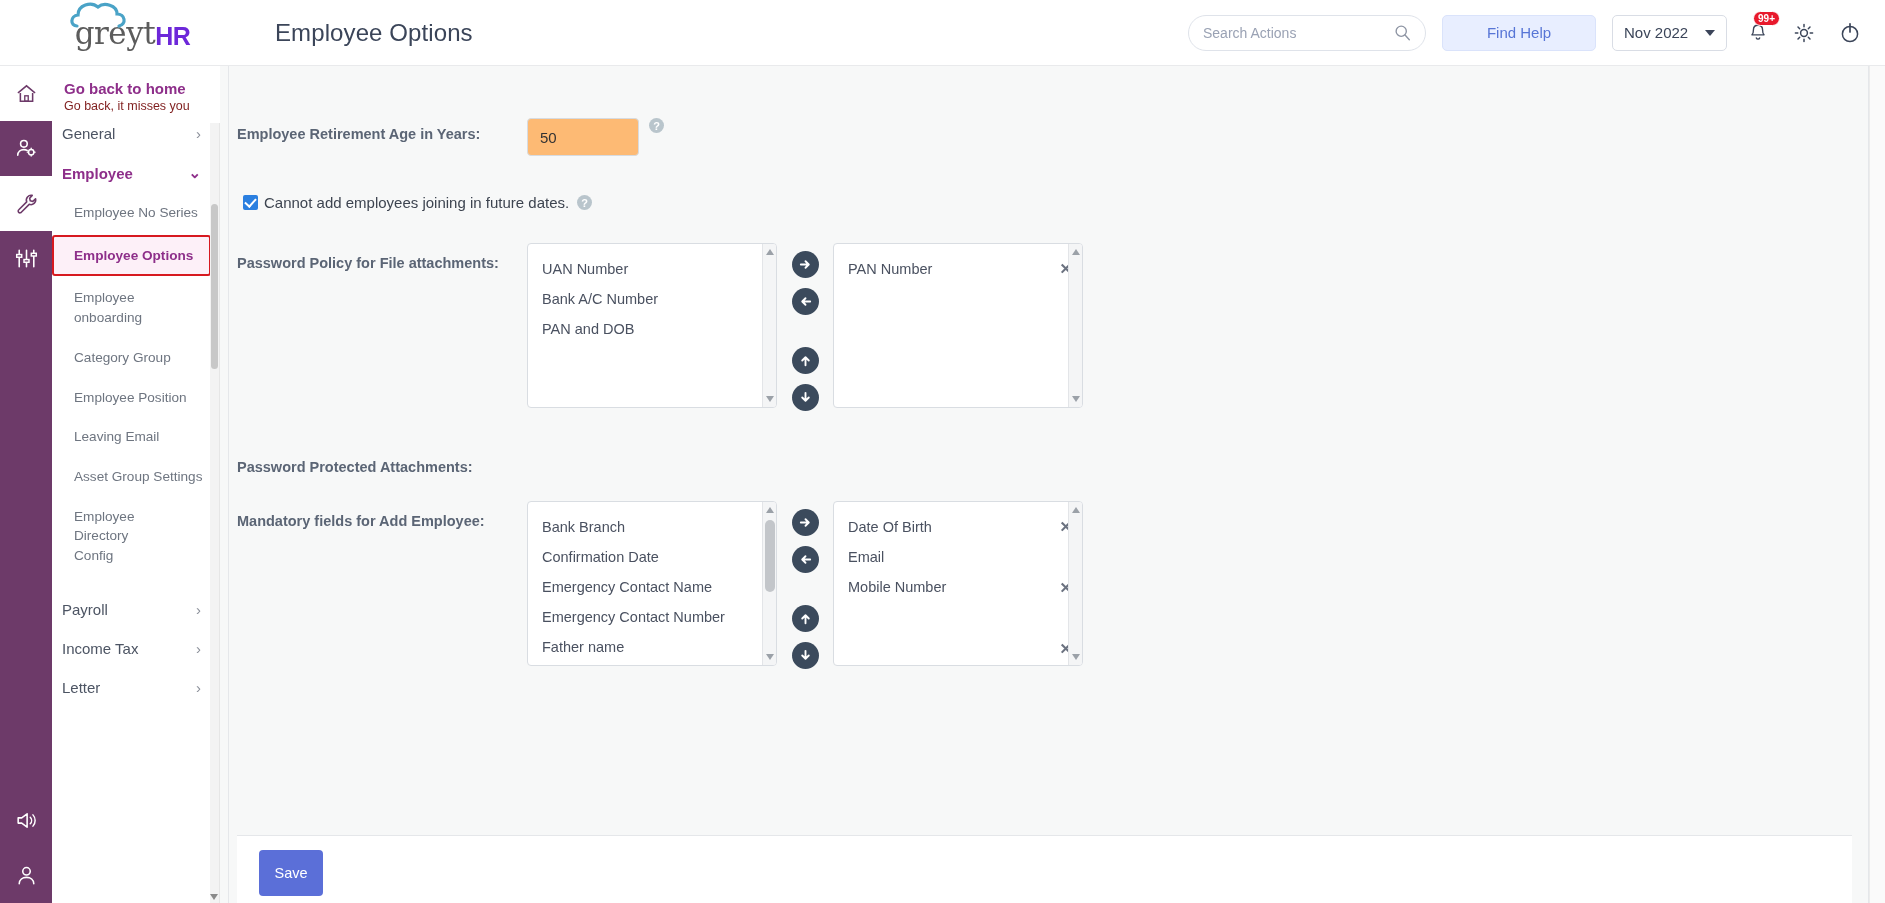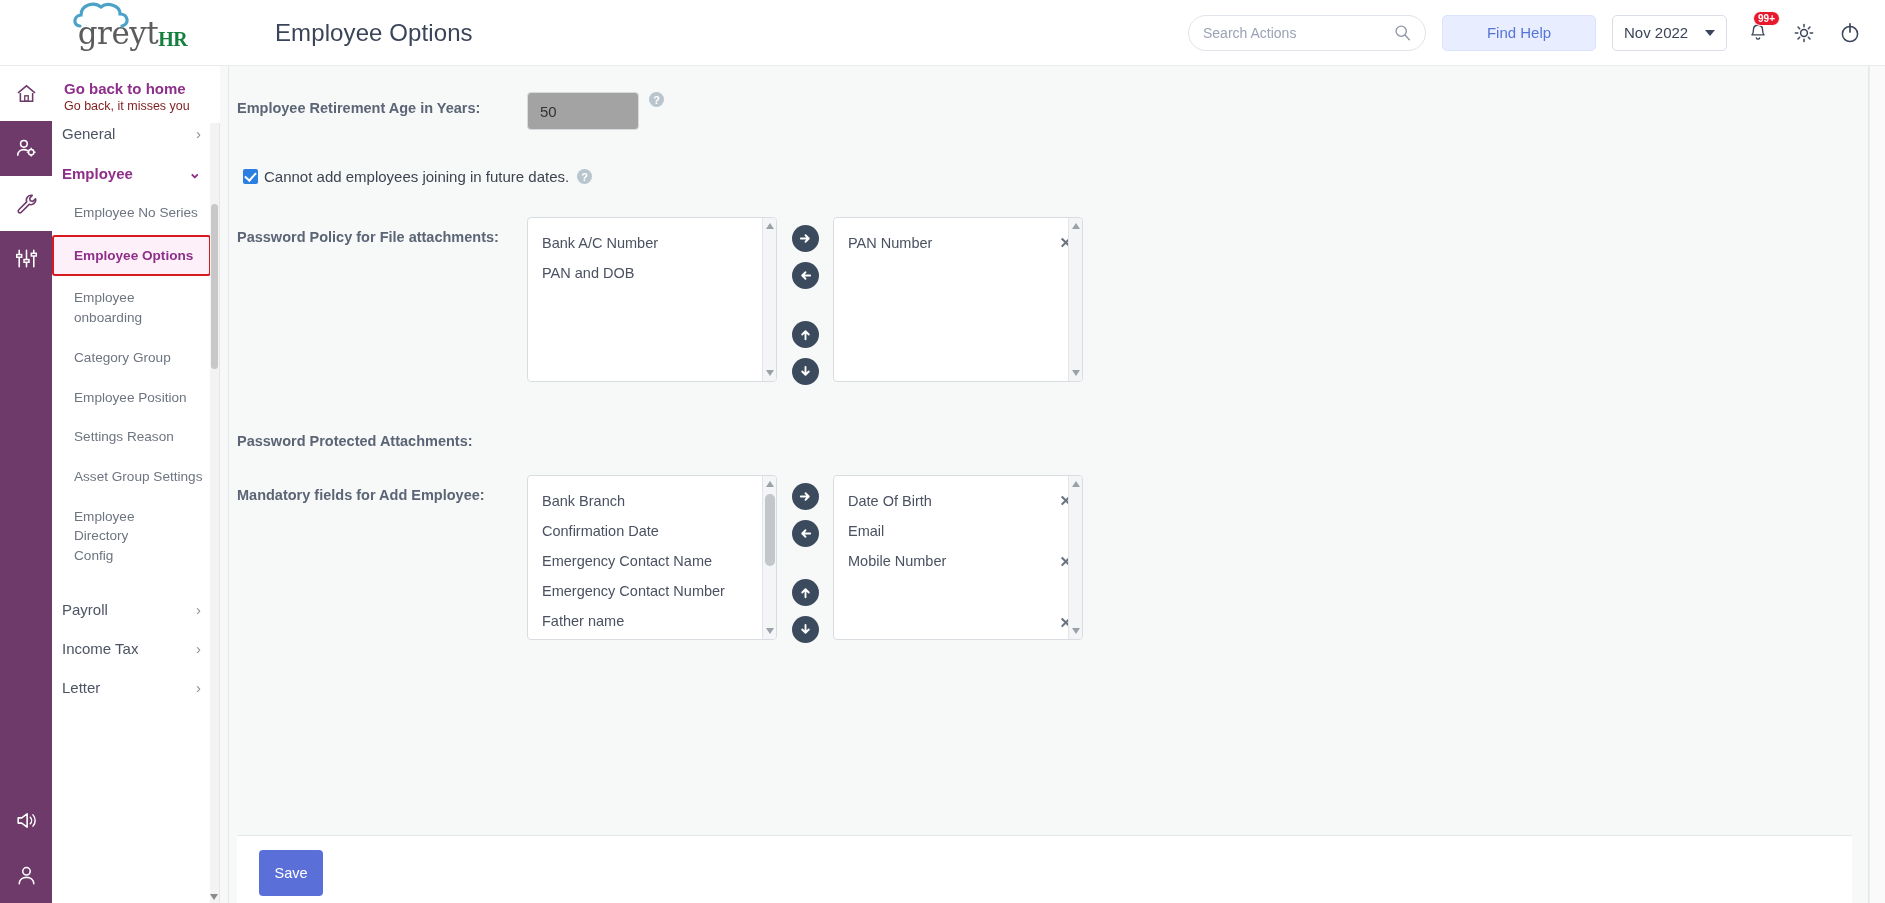--- a/index.html
+++ b/index.html
@@ -12,21 +12,21 @@
 
   
   .topbar {
     height: 66px; background: #ffffff; display: flex; align-items: center;
     flex: 0 0 66px; border-bottom: 1px solid #e9eaec; position: relative; z-index: 20;
   }
   .logo-zone { width: 265px; display: flex; align-items: center; justify-content: center; height: 100%; }
   .logo { position: relative; display:flex; align-items: flex-end; }
   .logo .cloud { position: absolute; top: -15px; left: -6px; }
   .logo .lt { font-family: "DejaVu Serif", serif; font-size: 31px; color: #5c5c5c; letter-spacing: -0.5px;}
-  .logo .hr { font-family: Liberation Serif, serif; font-weight: bold; font-size: 20px; color: #15803d; letter-spacing: -0.5px;}
+  .logo .hr { font-family: Liberation Sans, sans-serif; font-weight: bold; font-size: 25px; color: #6d28d9; letter-spacing: -0.5px;}
 
   .page-title { font-size: 24px; color: #3b4559; font-weight: 400; margin-left: 10px; letter-spacing:0.1px;}
 
   .top-right { margin-left: auto; display: flex; align-items: center; gap: 16px; padding-right: 20px; }
   .search-box {
     width: 238px; height: 36px; border: 1px solid #dfe3ea; border-radius: 20px;
     display: flex; align-items: center; padding: 0 14px; background: #fff;
   }
   .search-box input {
     border: none; outline: none; flex: 1; font-size: 14px; color: #59627a;
@@ -88,26 +88,26 @@
   .home-s { font-size: 12.5px; color: #7f1d1d; margin-top: 2px; }
 
   
   .content { flex: 1; background: #f7f8f8; position: relative; overflow: hidden; }
   .card {
     position: absolute; left: 8px; right: 16px; top: 0px; bottom: 0;
     background: #f7f8f8; border-left: 1px solid #e5e7ea; border-right:1px solid #e5e7ea;
   }
   .form-area { position: relative; padding: 26px 0 0 8px; }
 
-  .row { display: flex; align-items: flex-start; margin-bottom: 0; }
+  .row { display: flex; align-items: flex-start; margin-bottom: 0; margin-top: 26px; }
   .lbl { width: 290px; flex: 0 0 290px; font-size: 14.5px; color: #5b6575; padding-top: 8px; }
   .lbl.bold { font-weight: bold; color: #5b6575; }
 
   .num-input {
-    width: 112px; height: 38px; border: 1px solid #d7dbe0; border-radius: 4px; background: #a3a3a3;
+    width: 112px; height: 38px; border: 1px solid #d7dbe0; border-radius: 4px; background: #fdba74;
     font-size: 15px; color: #333; padding: 0 12px; outline: none; font-family: "Liberation Sans", sans-serif;
   }
   .help-q {
     display:inline-flex; align-items:center; justify-content:center;
     width: 15px; height: 15px; border-radius: 50%; background: #b9c5cc; color: #fff;
     font-size: 11px; font-weight: bold; margin-left: 10px; cursor: pointer; vertical-align: middle;
   }
 
   .chk-row { display: flex; align-items: center; margin: 38px 0 0 6px; }
   .chk {
@@ -281,21 +281,21 @@
         <div class="nav-group active">
           <span>Employee</span>
           <span class="chev">⌄</span>
         </div>
 
         <div class="nav-sub">Employee No Series</div>
         <div class="nav-sub selected">Employee Options</div>
         <div class="nav-sub" style="max-width:110px">Employee onboarding</div>
         <div class="nav-sub">Category Group</div>
         <div class="nav-sub">Employee Position</div>
-        <div class="nav-sub">Settings Reason</div>
+        <div class="nav-sub">Leaving Email</div>
         <div class="nav-sub">Asset Group Settings</div>
         <div class="nav-sub" style="max-width:120px">Employee Directory Config</div>
 
         <div class="nav-group" style="margin-top:14px">
           <span>Payroll</span>
           <span class="chev">›</span>
         </div>
         <div class="nav-group">
           <span>Income Tax</span>
           <span class="chev">›</span>
@@ -327,20 +327,21 @@
             <div class="chk"></div>
             <span class="chk-lbl">Cannot add employees joining in future dates.</span>
             <span class="help-q" style="margin-left:8px">?</span>
           </div>
 
           <div class="row" style="margin-top:32px">
             <div class="lbl bold" style="padding-top:12px">Password Policy for File attachments:</div>
             <div class="dual">
               <div class="listbox">
                 <div class="lb-items">
+                  <div class="lb-item">UAN Number</div>
                   <div class="lb-item">Bank A/C Number</div>
                   <div class="lb-item">PAN and DOB</div>
                 </div>
                 <div class="lb-sb">
                   <div class="ar up"></div>
                   <div class="ar dn"></div>
                 </div>
               </div>
 
               <div class="arrows">

